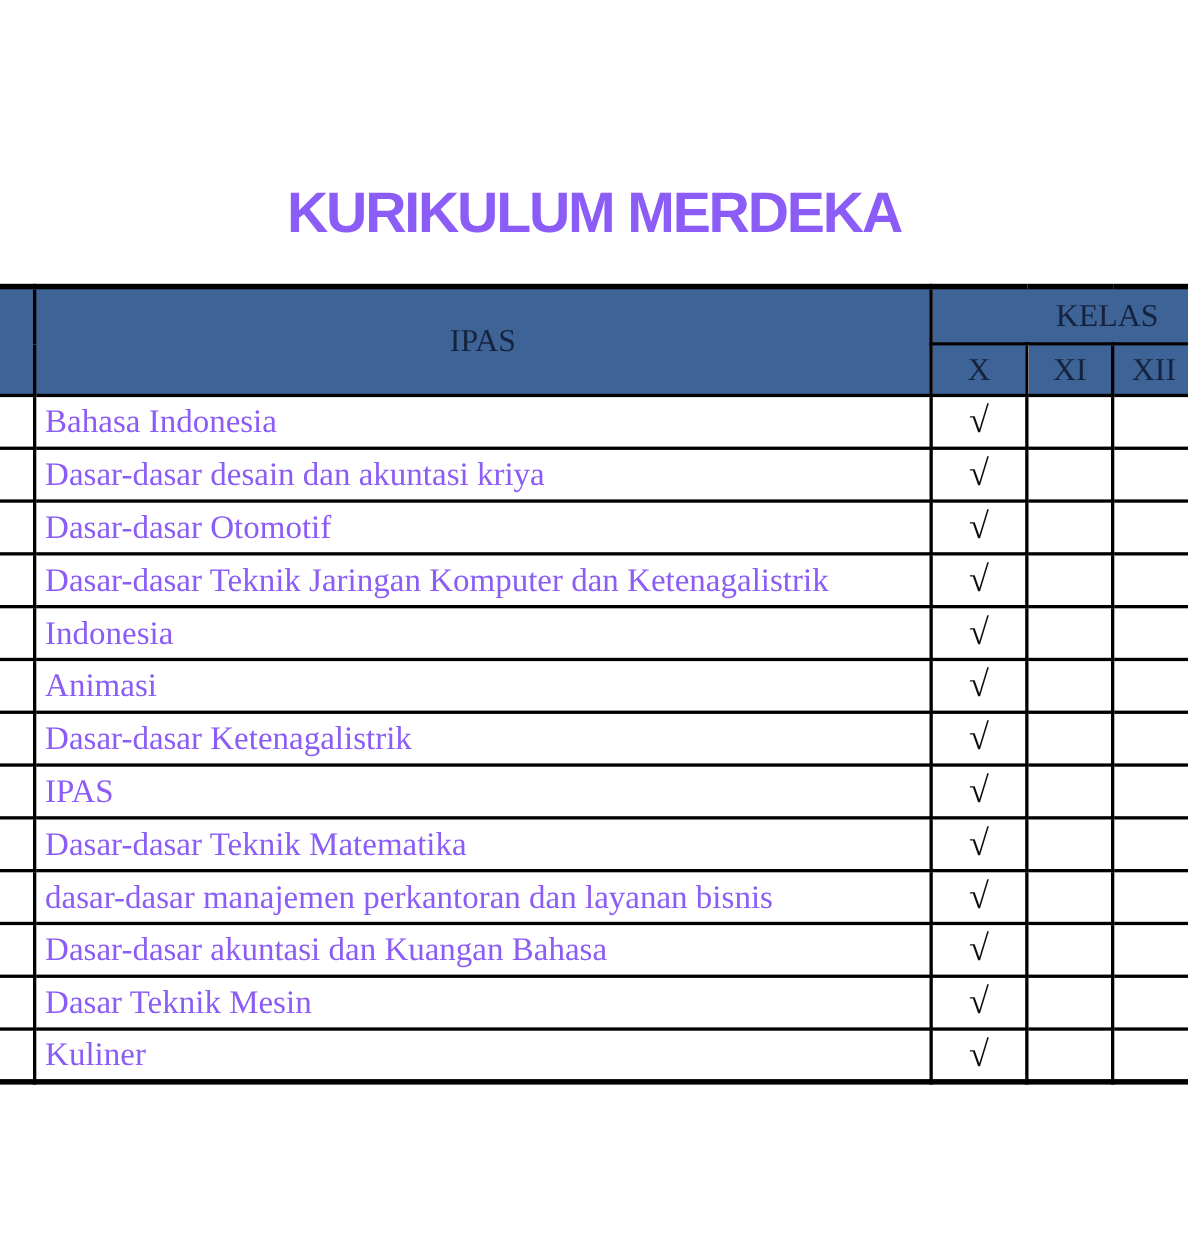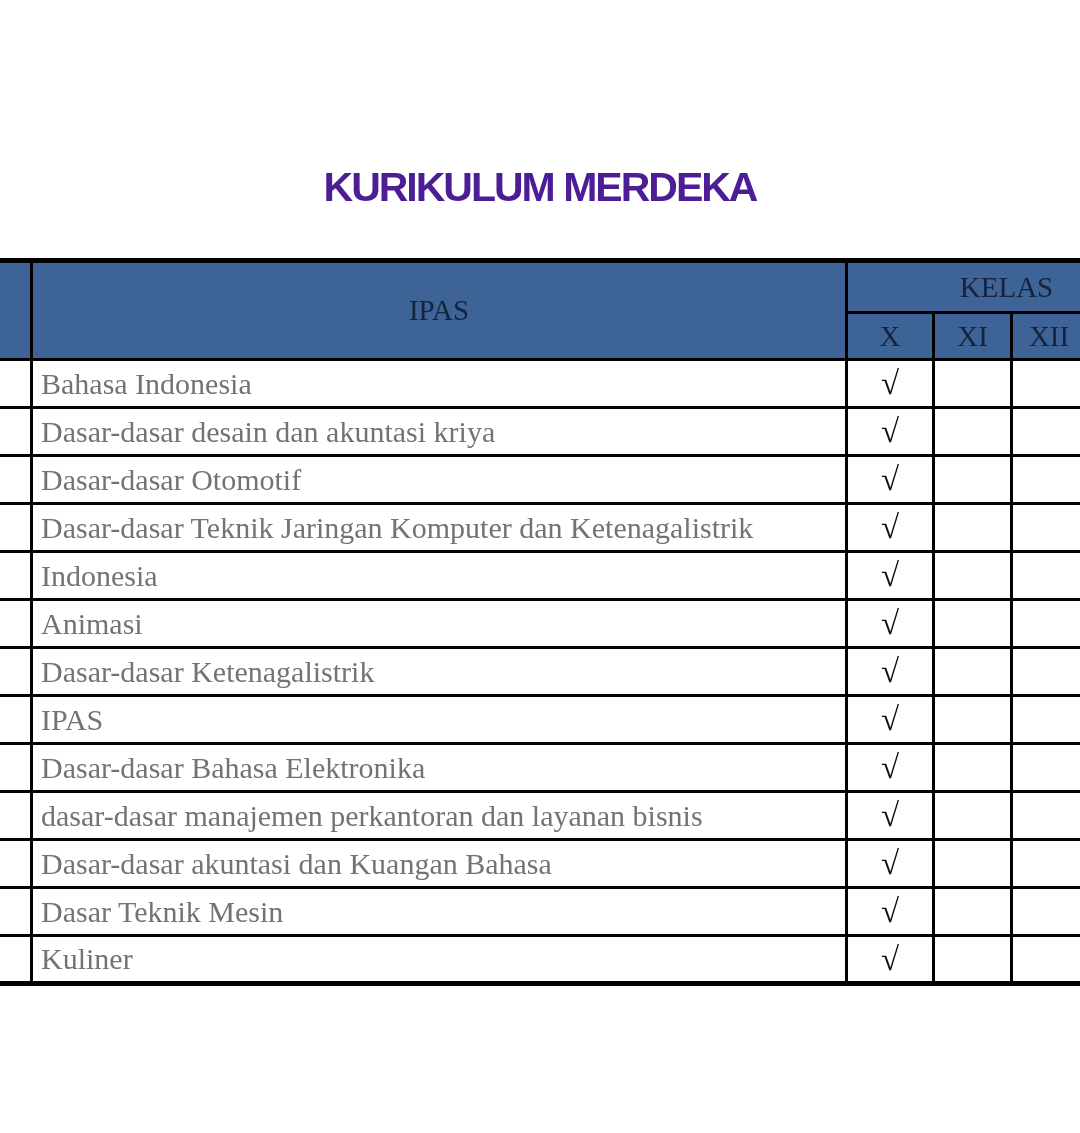--- a/index.html
+++ b/index.html
@@ -13,23 +13,23 @@
   body{position:relative;font-family:"Liberation Serif",serif;}
 
   .page-title{
     position:absolute;
     top:164px;
     left:0;
     width:1080px;
     text-align:center;
     font-family:"Liberation Sans",sans-serif;
     font-weight:bold;
-    font-size:41px;
+    font-size:52px;
     letter-spacing:-2px;
-    color:#4c1d95;
+    color:#8b5cf6;
     white-space:nowrap;
   }
 
   .table-wrap{
     position:absolute;
     top:258px;
     left:-55px;
     width:1140px;
   }
   table{
@@ -57,21 +57,21 @@
     text-align:center;
     vertical-align:middle;
   }
   tr.h-top{height:52px;}
   tr.h-sub{height:47px;}
   th.kelas{padding-left:80px;}
 
   tbody tr{height:48px;}
   td.mapel-cell{
     font-size:30px;
-    color:#737373;
+    color:#8b5cf6;
     text-align:left;
     padding-left:8px;
     vertical-align:middle;
     white-space:nowrap;
   }
   td.mark-cell{
     font-size:33px;
     color:#0d0d0d;
     text-align:center;
     vertical-align:middle;
@@ -164,21 +164,21 @@
   <tr>
     <td class="no-cell"></td>
     <td class="mapel-cell">IPAS</td>
     <td class="mark-cell">√</td>
     <td class="mark-cell"></td>
     <td class="mark-cell"></td>
   </tr>
 
   <tr>
     <td class="no-cell"></td>
-    <td class="mapel-cell">Dasar-dasar Bahasa Elektronika</td>
+    <td class="mapel-cell">Dasar-dasar Teknik Matematika</td>
     <td class="mark-cell">√</td>
     <td class="mark-cell"></td>
     <td class="mark-cell"></td>
   </tr>
 
   <tr>
     <td class="no-cell"></td>
     <td class="mapel-cell">dasar-dasar manajemen perkantoran dan layanan bisnis</td>
     <td class="mark-cell">√</td>
     <td class="mark-cell"></td>

